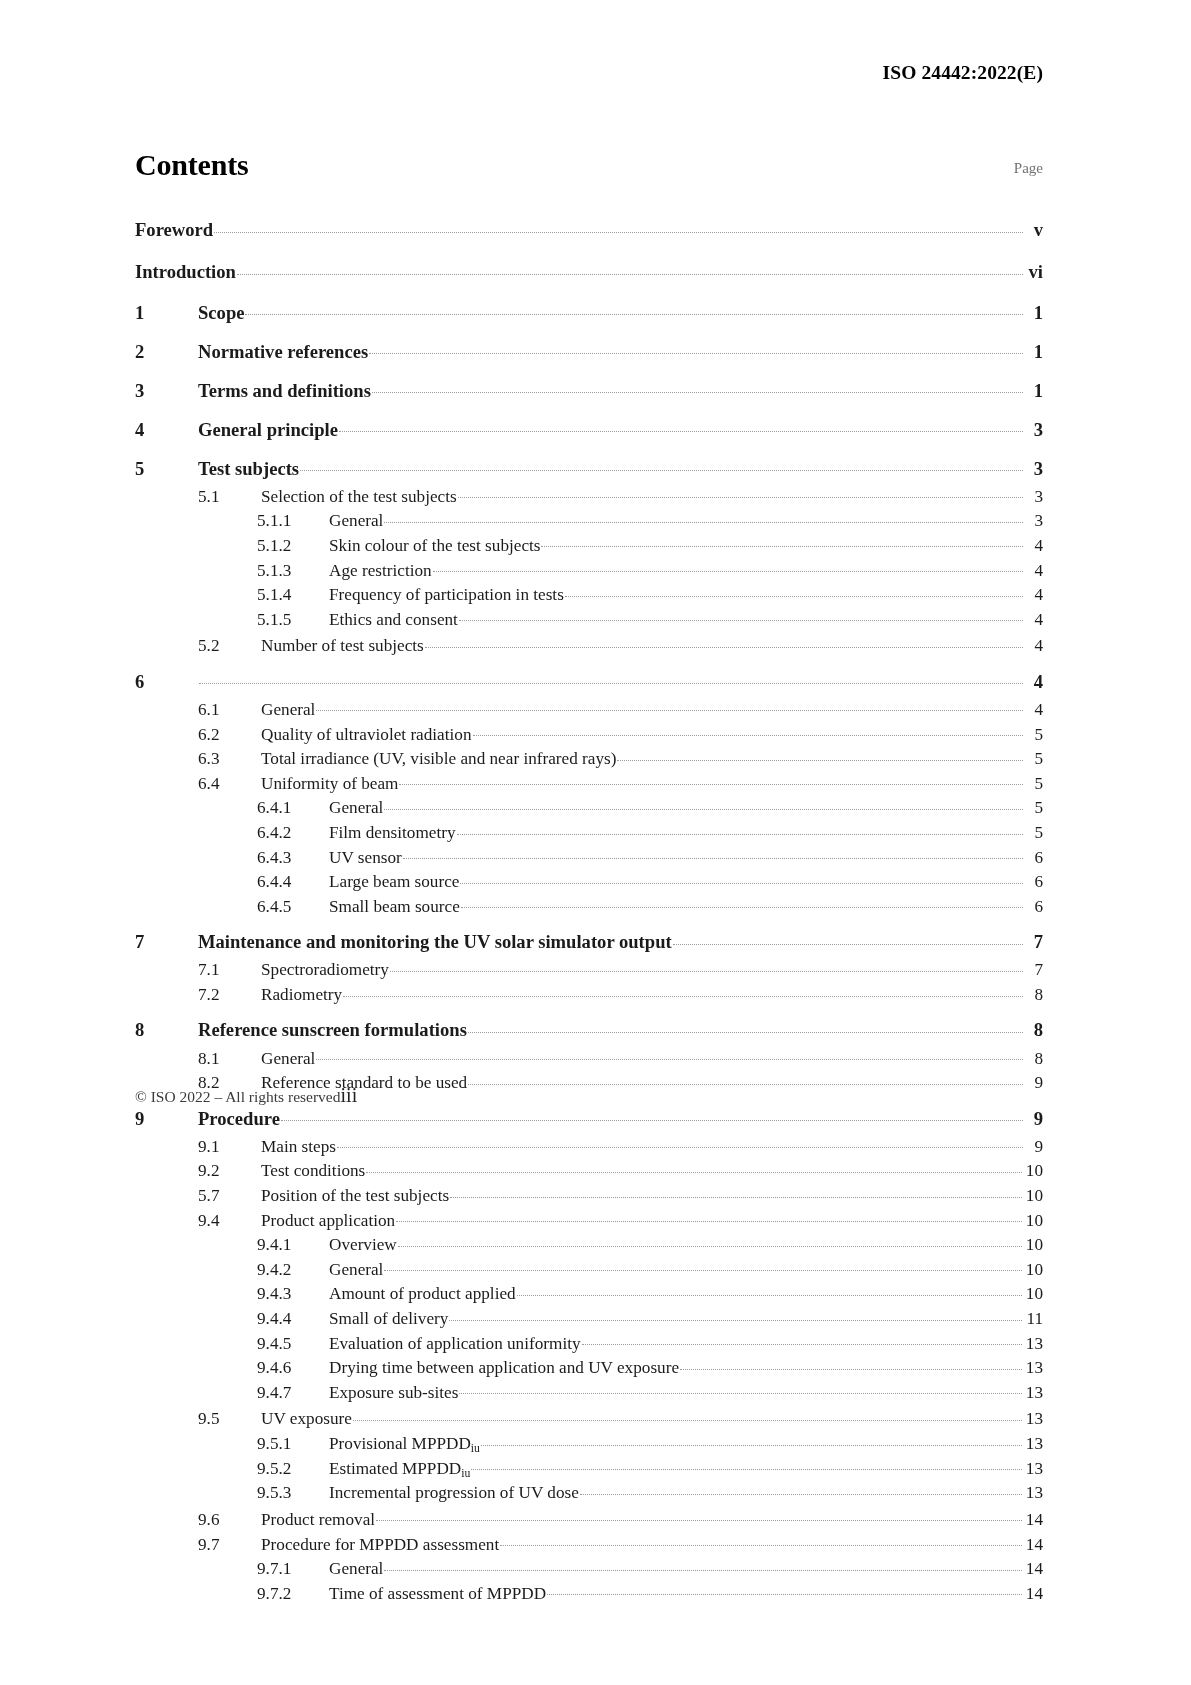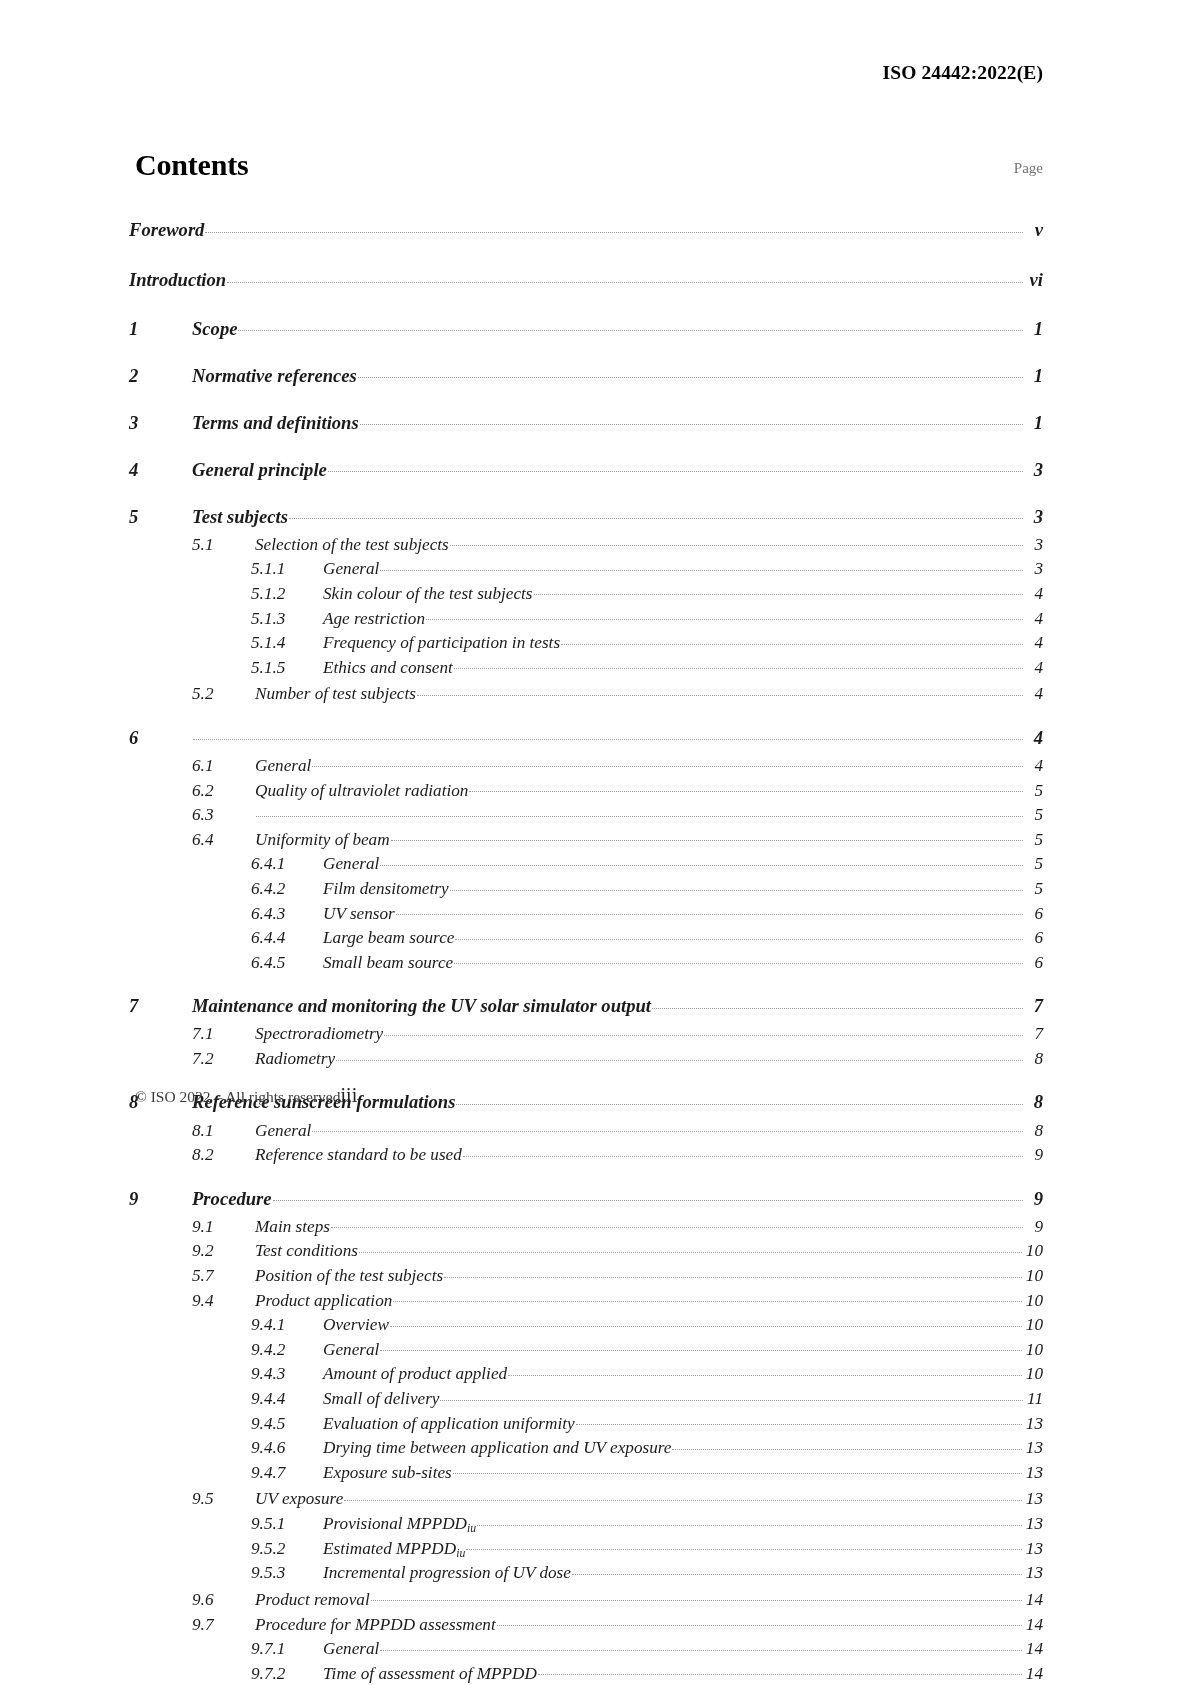--- a/index.html
+++ b/index.html
@@ -56,34 +56,33 @@
   .page-label {
     font-size: 15px;
     color: #737373;
     padding-bottom: 3px;
   }
 
   
   .toc {
     position: absolute;
     top: 212px;
-    left: 129px;
+    left: 135px;
     right: 148px;
-    font-style: italic;
   }
   .toc-entry {
     display: flex;
     align-items: baseline;
     width: 100%;
     font-size: 17.2px;
     line-height: 1.38;
     color: #1b1b1b;
     white-space: nowrap;
   }
-  .toc-entry.gap-before { margin-top: 15px; justify-content: space-between; }
+  .toc-entry.gap-before { margin-top: 7px; justify-content: space-between; }
   .toc-entry.gap-small  { margin-top: 2px; }
 
   .num {
     flex: 0 0 auto;
     font-variant-numeric: lining-nums;
   }
   .lbl {
     flex: 0 0 auto;
   }
   .dots {
@@ -260,20 +259,21 @@
         <span class="pg">4</span>
       </div>
       <div class="toc-entry lv2">
         <span class="num">6.2</span>
         <span class="lbl"><span>Quality of ultraviolet radiation</span></span>
         <span class="dots"></span>
         <span class="pg">5</span>
       </div>
       <div class="toc-entry lv2">
         <span class="num">6.3</span>
+        <span class="lbl"><span>Total irradiance (UV, visible and near infrared rays)</span></span>
         <span class="dots"></span>
         <span class="pg">5</span>
       </div>
       <div class="toc-entry lv2">
         <span class="num">6.4</span>
         <span class="lbl"><span>Uniformity of beam</span></span>
         <span class="dots"></span>
         <span class="pg">5</span>
       </div>
       <div class="toc-entry lv3">

